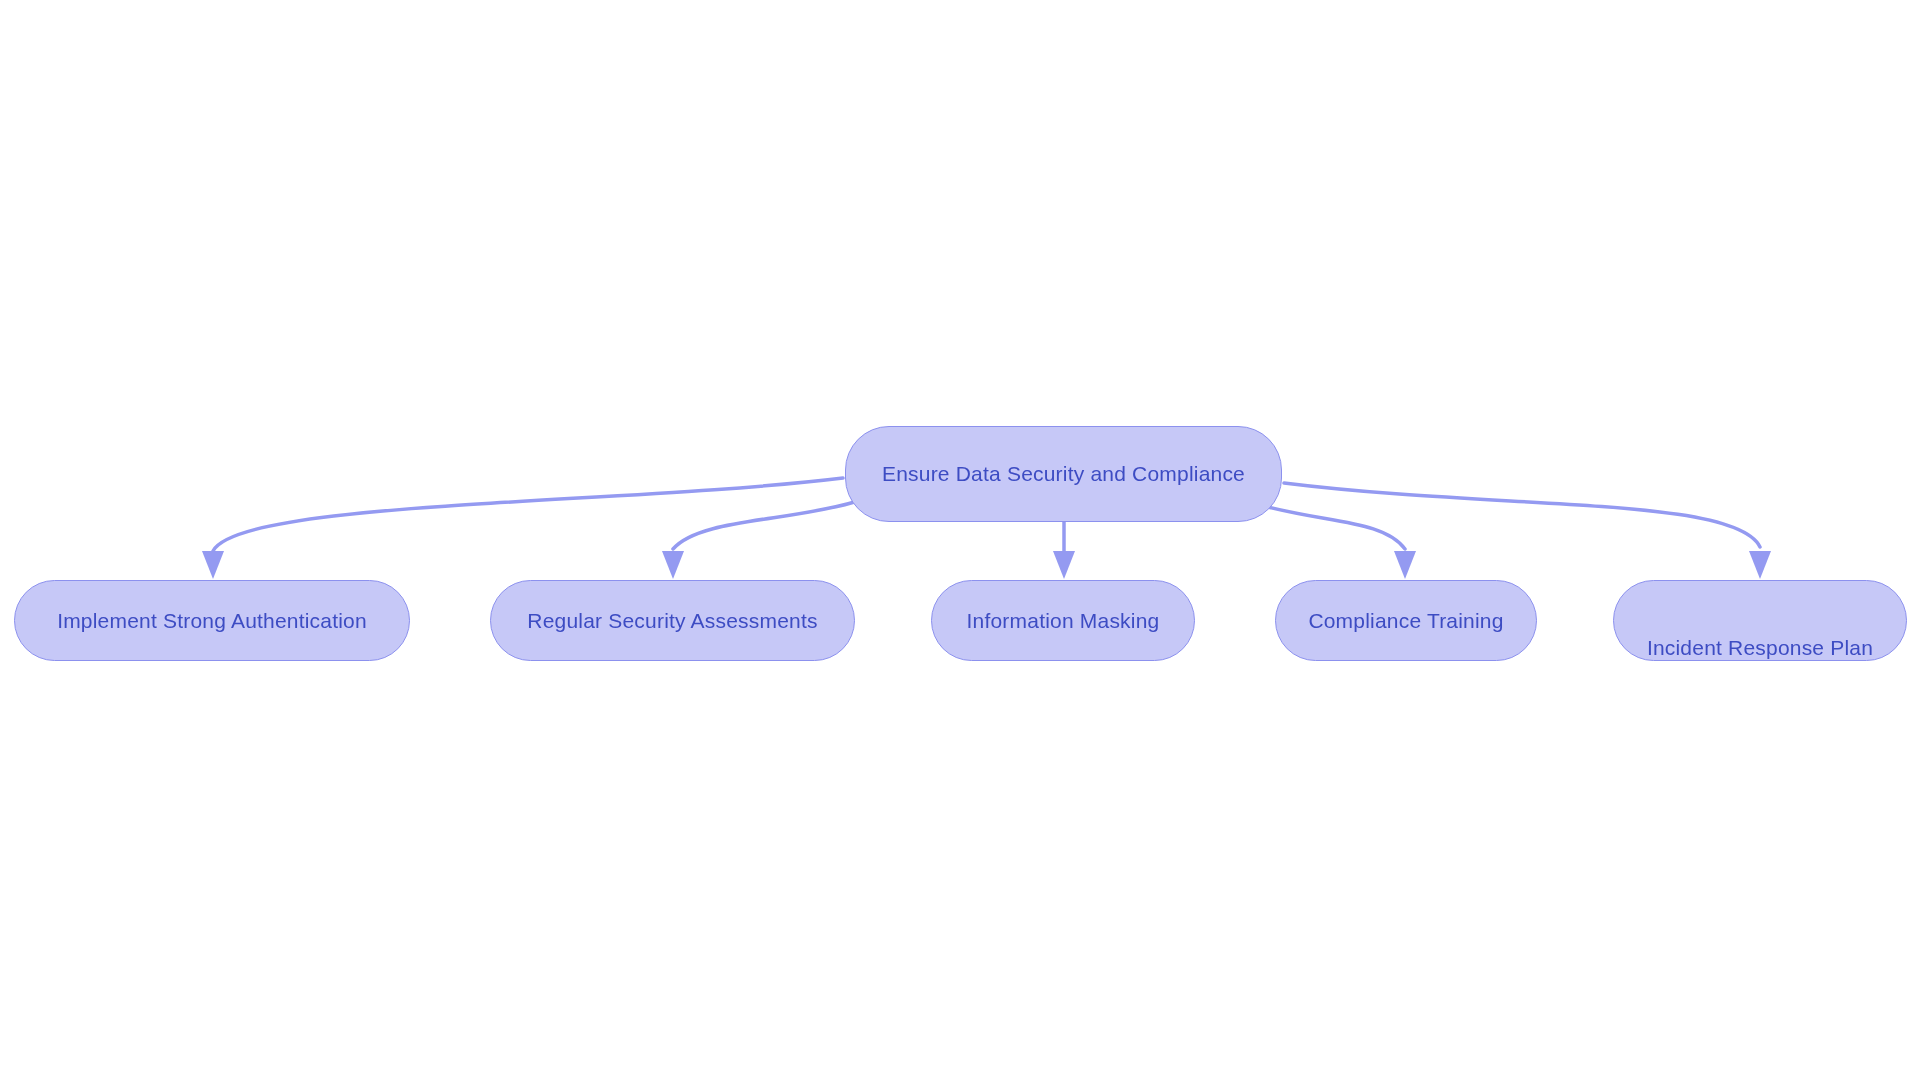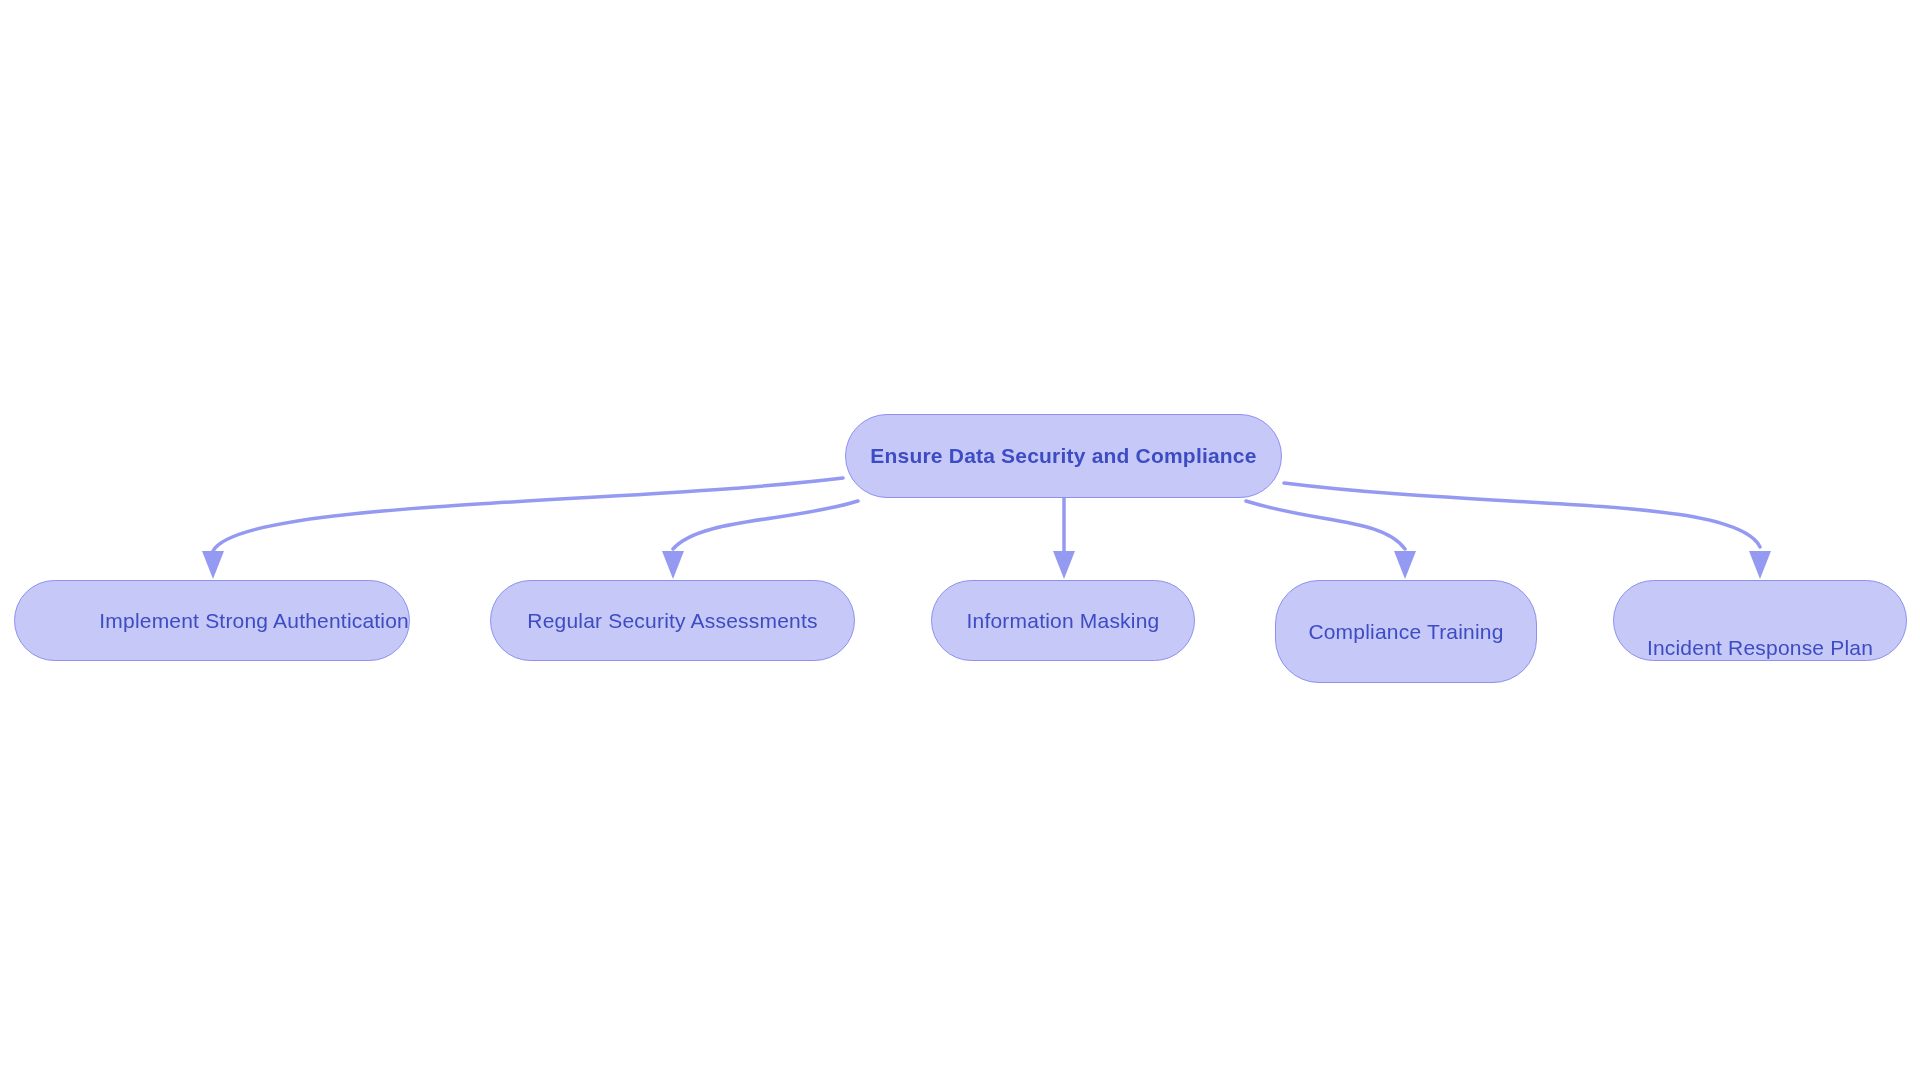--- a/index.html
+++ b/index.html
@@ -43,25 +43,25 @@
     border: 1.8px solid var(--node-border, #8c91ee);
     border-radius: 44px;
   }
   .node .label {
     color: var(--text-color, #3d4cc3);
     font-size: 21px;
     letter-spacing: 0.2px;
     white-space: nowrap;
     text-align: center;
   }
-  .n-root { left: 845px; top: 414px; width: 437px; height: 84px; font-weight: bold; }
-  .n-c0   { left: 14px;   top: 580px; width: 396px; height: 81px; justify-content: flex-end; }
+  .n-root { left: 845px; top: 426px; width: 437px; height: 96px; }
+  .n-c0   { left: 14px;   top: 580px; width: 396px; height: 81px; }
   .n-c1   { left: 490px;  top: 580px; width: 365px; height: 81px; }
   .n-c2   { left: 931px;  top: 580px; width: 264px; height: 81px; }
-  .n-c3   { left: 1275px; top: 580px; width: 262px; height: 103px; }
+  .n-c3   { left: 1275px; top: 580px; width: 262px; height: 81px; }
   .n-c4   { left: 1613px; top: 580px; width: 294px; height: 81px; align-items: flex-end; }
 </style>
 </head>
 <body>
 
 <div id="canvas">
 
   <svg id="edge-layer" viewBox="0 0 1920 1083" xmlns="http://www.w3.org/2000/svg">
     <path class="edge" d="M 843 478 C 620 505 240 500 213 551" stroke="#949af1"></path>
     <path class="edge" d="M 858 501 C 790 522 700 518 673 549" stroke="#949af1"></path>

